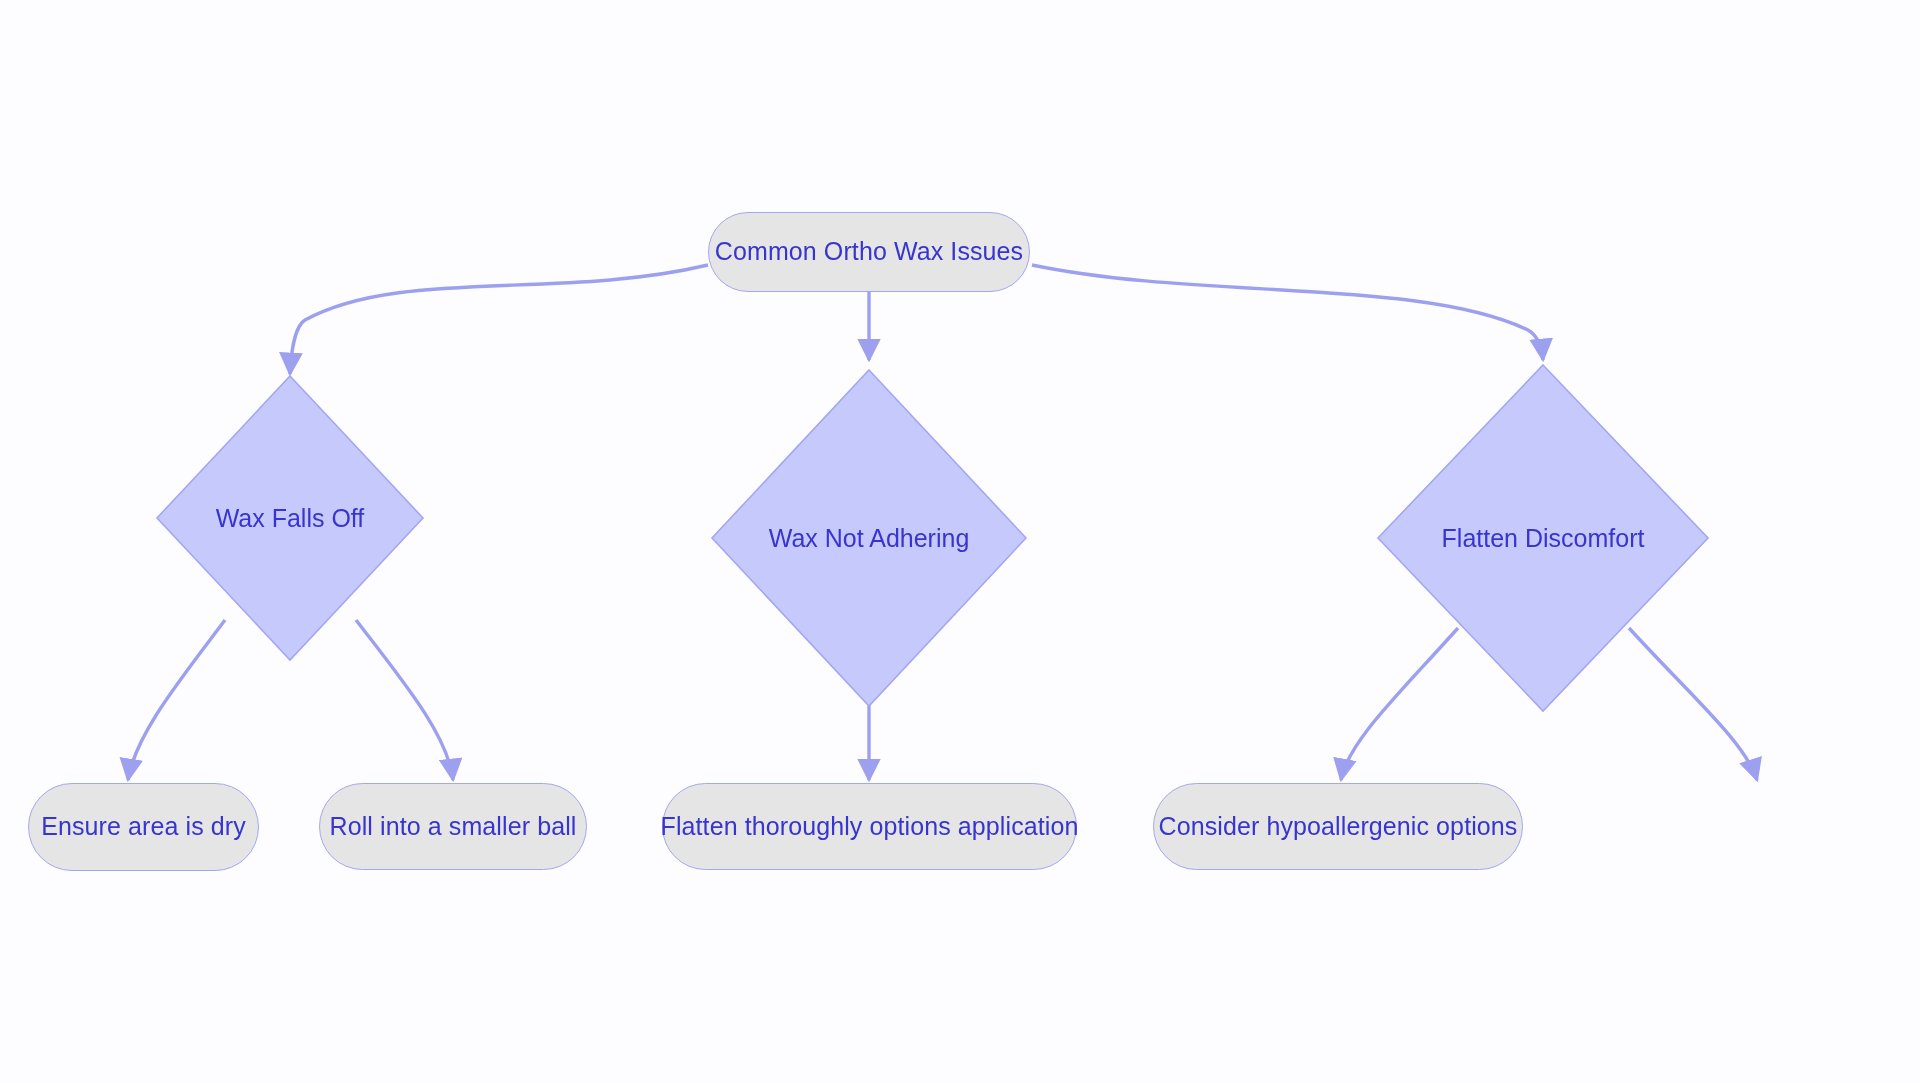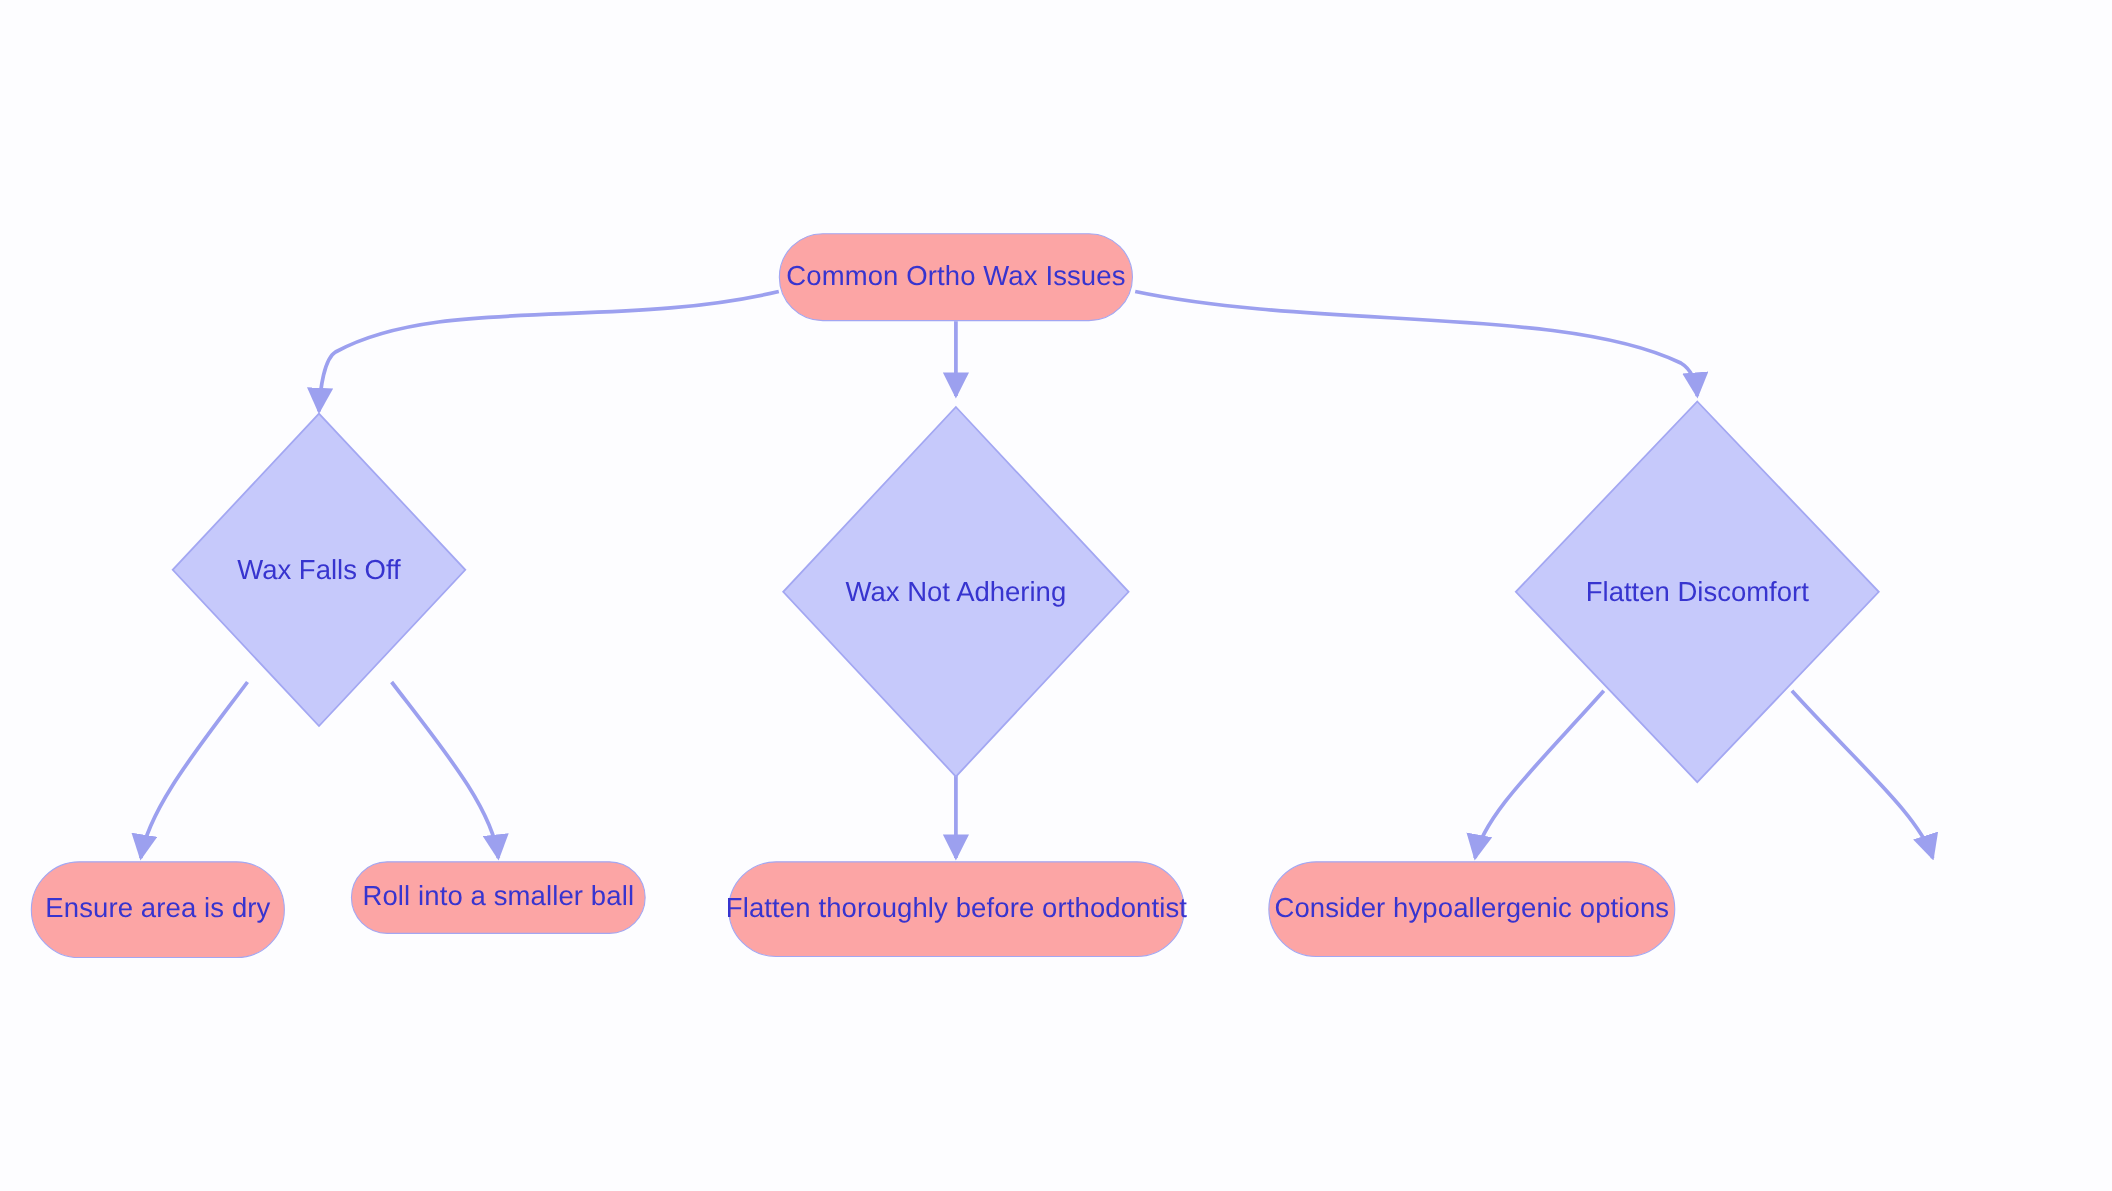--- a/index.html
+++ b/index.html
@@ -24,21 +24,21 @@
     pointer-events: none;
   }
   .node {
     position: absolute;
     box-sizing: border-box;
     display: flex;
     align-items: center;
     justify-content: center;
   }
   .node-pill {
-    background: #fca5a5;
+    background: #e5e5e5;
     border: 1.6px solid #a3a7f2;
     border-radius: 999px;
   }
   .node-label {
     color: #3734cf;
     font-size: 25px;
     font-weight: 400;
     letter-spacing: 0.1px;
     white-space: nowrap;
     text-align: center;
@@ -118,26 +118,26 @@
     <svg width="334" height="350" viewBox="0 0 334 350">
       <polygon points="167,2 332,175 167,348 2,175" fill="#c6c9fb" stroke="#a3a7f2" stroke-width="1.6"></polygon>
     </svg>
     <span class="diamond-label">Flatten Discomfort</span>
   </div>
 
   <div class="node node-pill" style="left:28px; top:783px; width:231px; height:88px;">
     <span class="node-label">Ensure area is dry</span>
   </div>
 
-  <div class="node node-pill" style="left:319px; top:783px; width:268px; height:66px;">
+  <div class="node node-pill" style="left:319px; top:783px; width:268px; height:87px;">
     <span class="node-label">Roll into a smaller ball</span>
   </div>
 
   <div class="node node-pill" style="left:662px; top:783px; width:415px; height:87px;">
-    <span class="node-label">Flatten thoroughly before orthodontist</span>
+    <span class="node-label">Flatten thoroughly options application</span>
   </div>
 
   <div class="node node-pill" style="left:1153px; top:783px; width:370px; height:87px;">
     <span class="node-label">Consider hypoallergenic options</span>
   </div>
 
 
 </div>
 
 </body></html>

